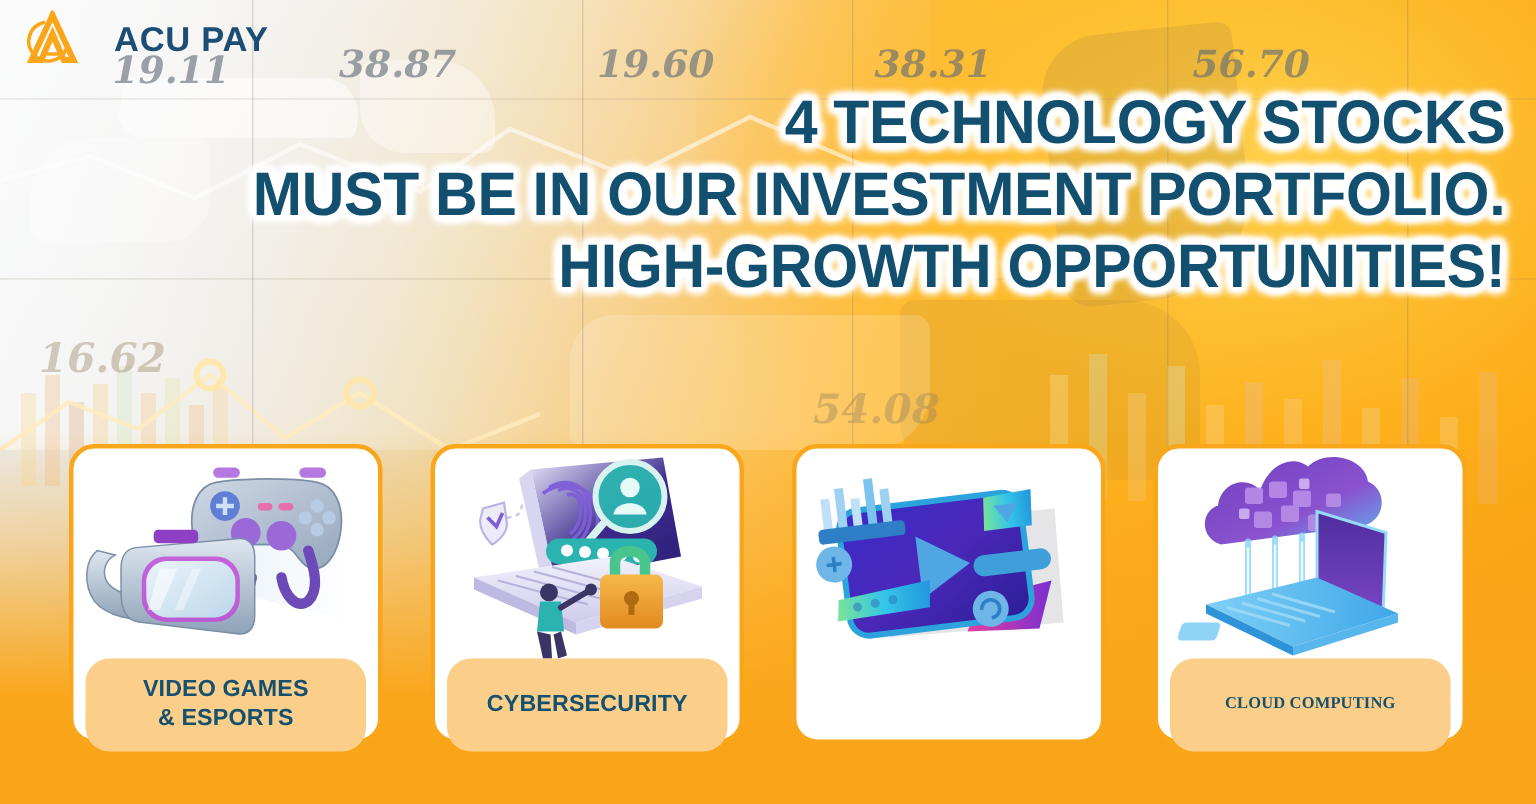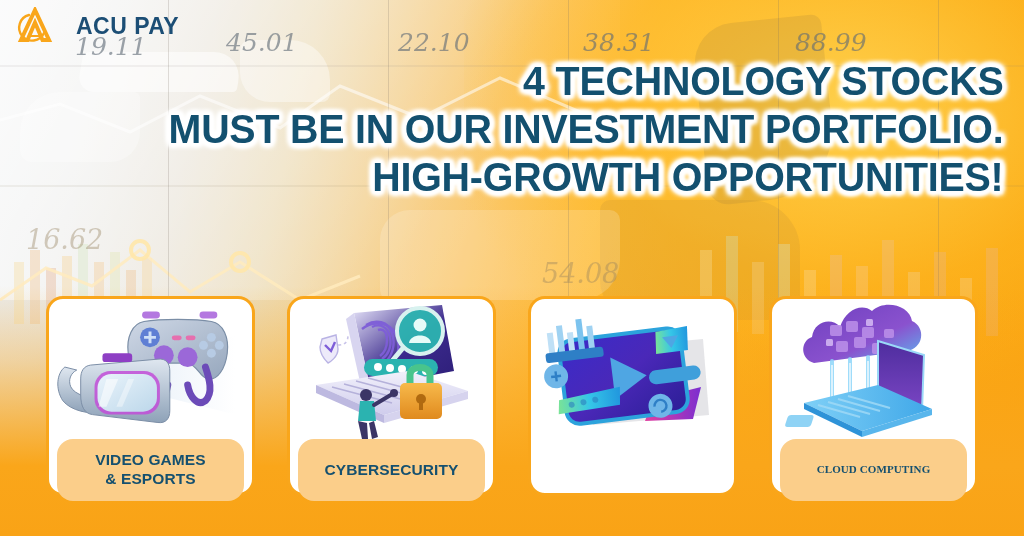--- a/index.html
+++ b/index.html
@@ -74,21 +74,21 @@
   }
 
   
   .svg-layer { position:absolute; inset:0; width:1024px; height:536px; }
 
   
   .bgnum {
     position:absolute;
     font-family:"DejaVu Serif", serif;
     font-style:italic;
-    font-weight:400;
+    font-weight:700;
     white-space:nowrap;
     user-select:none;
   }
   .bgnum.top { font-size:25px; color:rgba(96,106,118,0.62); }
   .bgnum.mid { font-size:27px; color:rgba(150,130,95,0.40); }
 
   
   .logo {
     position:absolute; left:16px; top:7px;
     display:flex; align-items:center; gap:22px;
@@ -226,24 +226,24 @@
     <line x1="0" y1="66" x2="1024" y2="66" stroke="rgba(140,130,120,0.18)" stroke-width="1"></line>
   </svg>
 
   <div class="gridline" style="left:168px"></div>
   <div class="gridline" style="left:388px"></div>
   <div class="gridline" style="left:568px"></div>
   <div class="gridline" style="left:778px"></div>
   <div class="gridline" style="left:938px"></div>
 
   <div class="bgnum top" style="left:75px;top:32px">19.11</div>
-  <div class="bgnum top" style="left:226px;top:28px">45.01</div>
-  <div class="bgnum top" style="left:398px;top:28px">22.10</div>
+  <div class="bgnum top" style="left:226px;top:28px">38.87</div>
+  <div class="bgnum top" style="left:398px;top:28px">19.60</div>
   <div class="bgnum top" style="left:583px;top:28px">38.31</div>
-  <div class="bgnum top" style="left:795px;top:28px">88.99</div>
+  <div class="bgnum top" style="left:795px;top:28px">56.70</div>
 
   <div class="bgnum mid" style="left:26px;top:224px">16.62</div>
   <div class="bgnum mid" style="left:542px;top:258px">54.08</div>
 
   <div class="bg-bottomfill"></div>
 
   <div class="logo">
     <div class="logo-mark">
       <svg width="38" height="38" viewBox="0 0 38 38">
         <path d="M19 3 L33 33 L26.5 33 L19 15.5 L11.5 33 L5 33 Z" fill="none" stroke="#F9A61B" stroke-width="4" stroke-linejoin="miter"></path>

